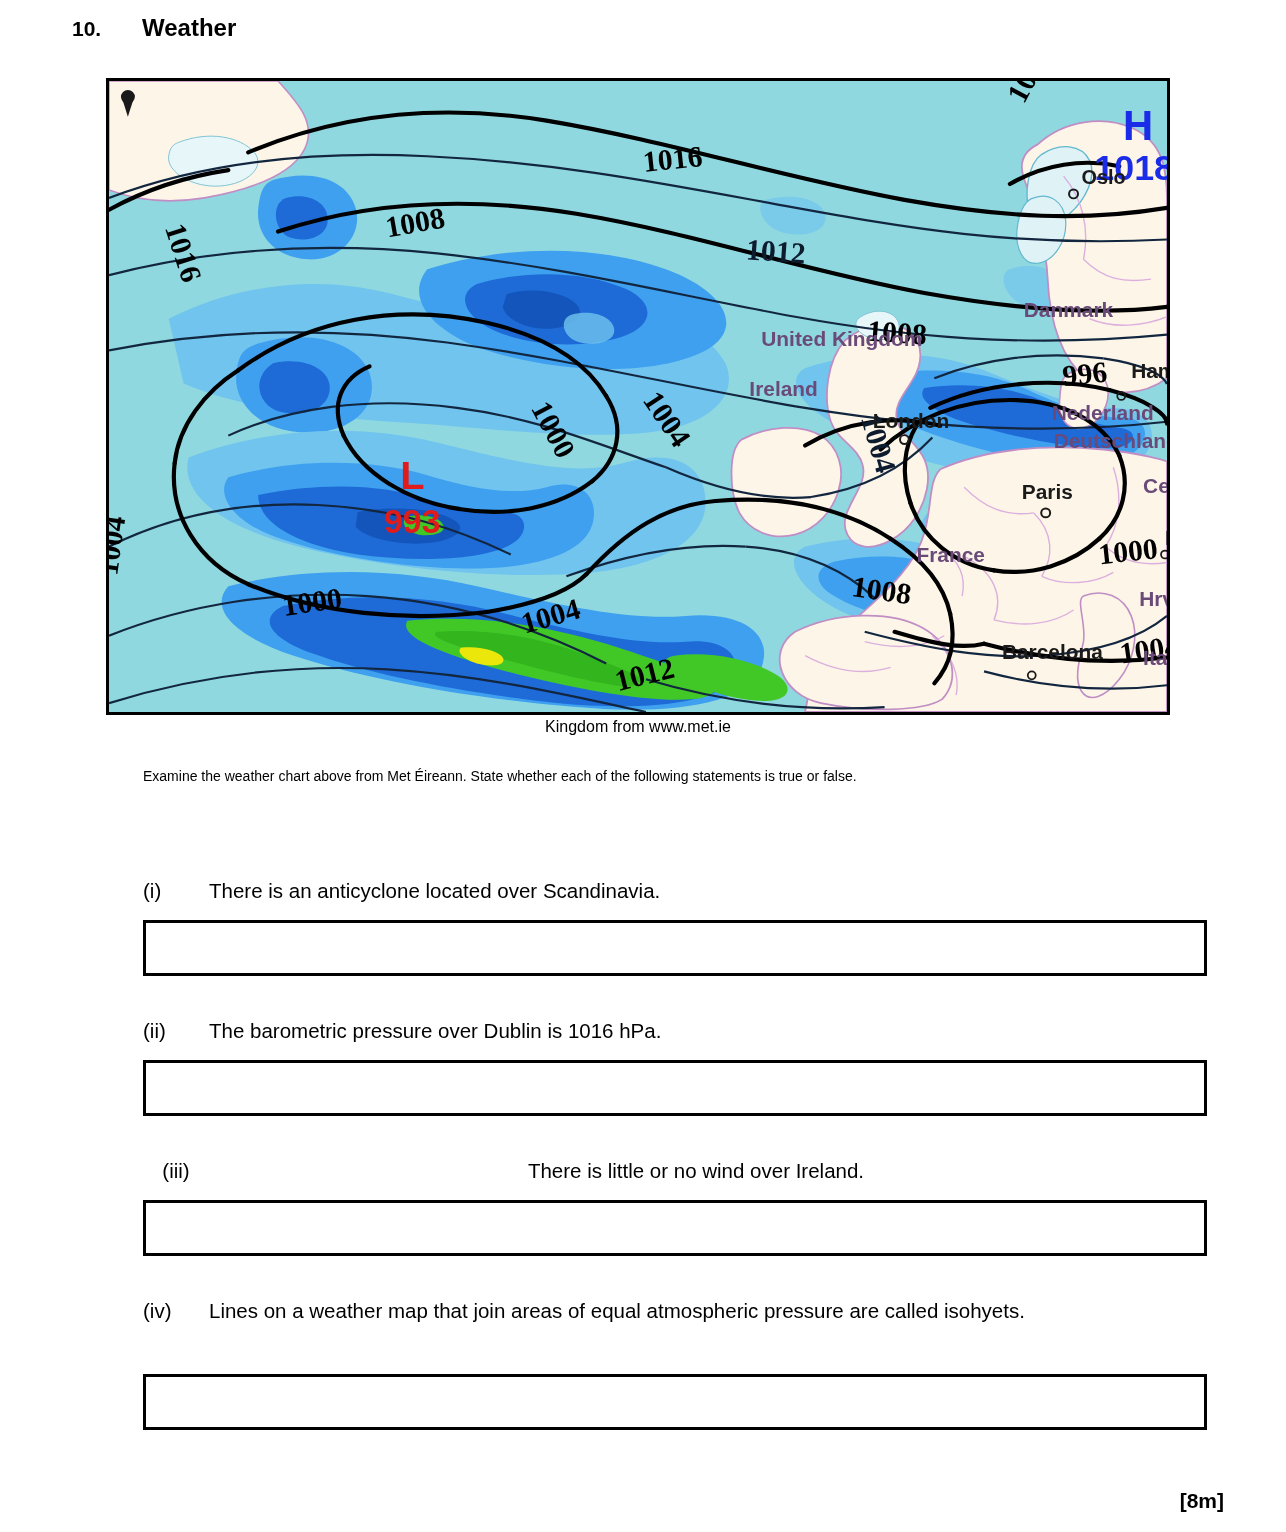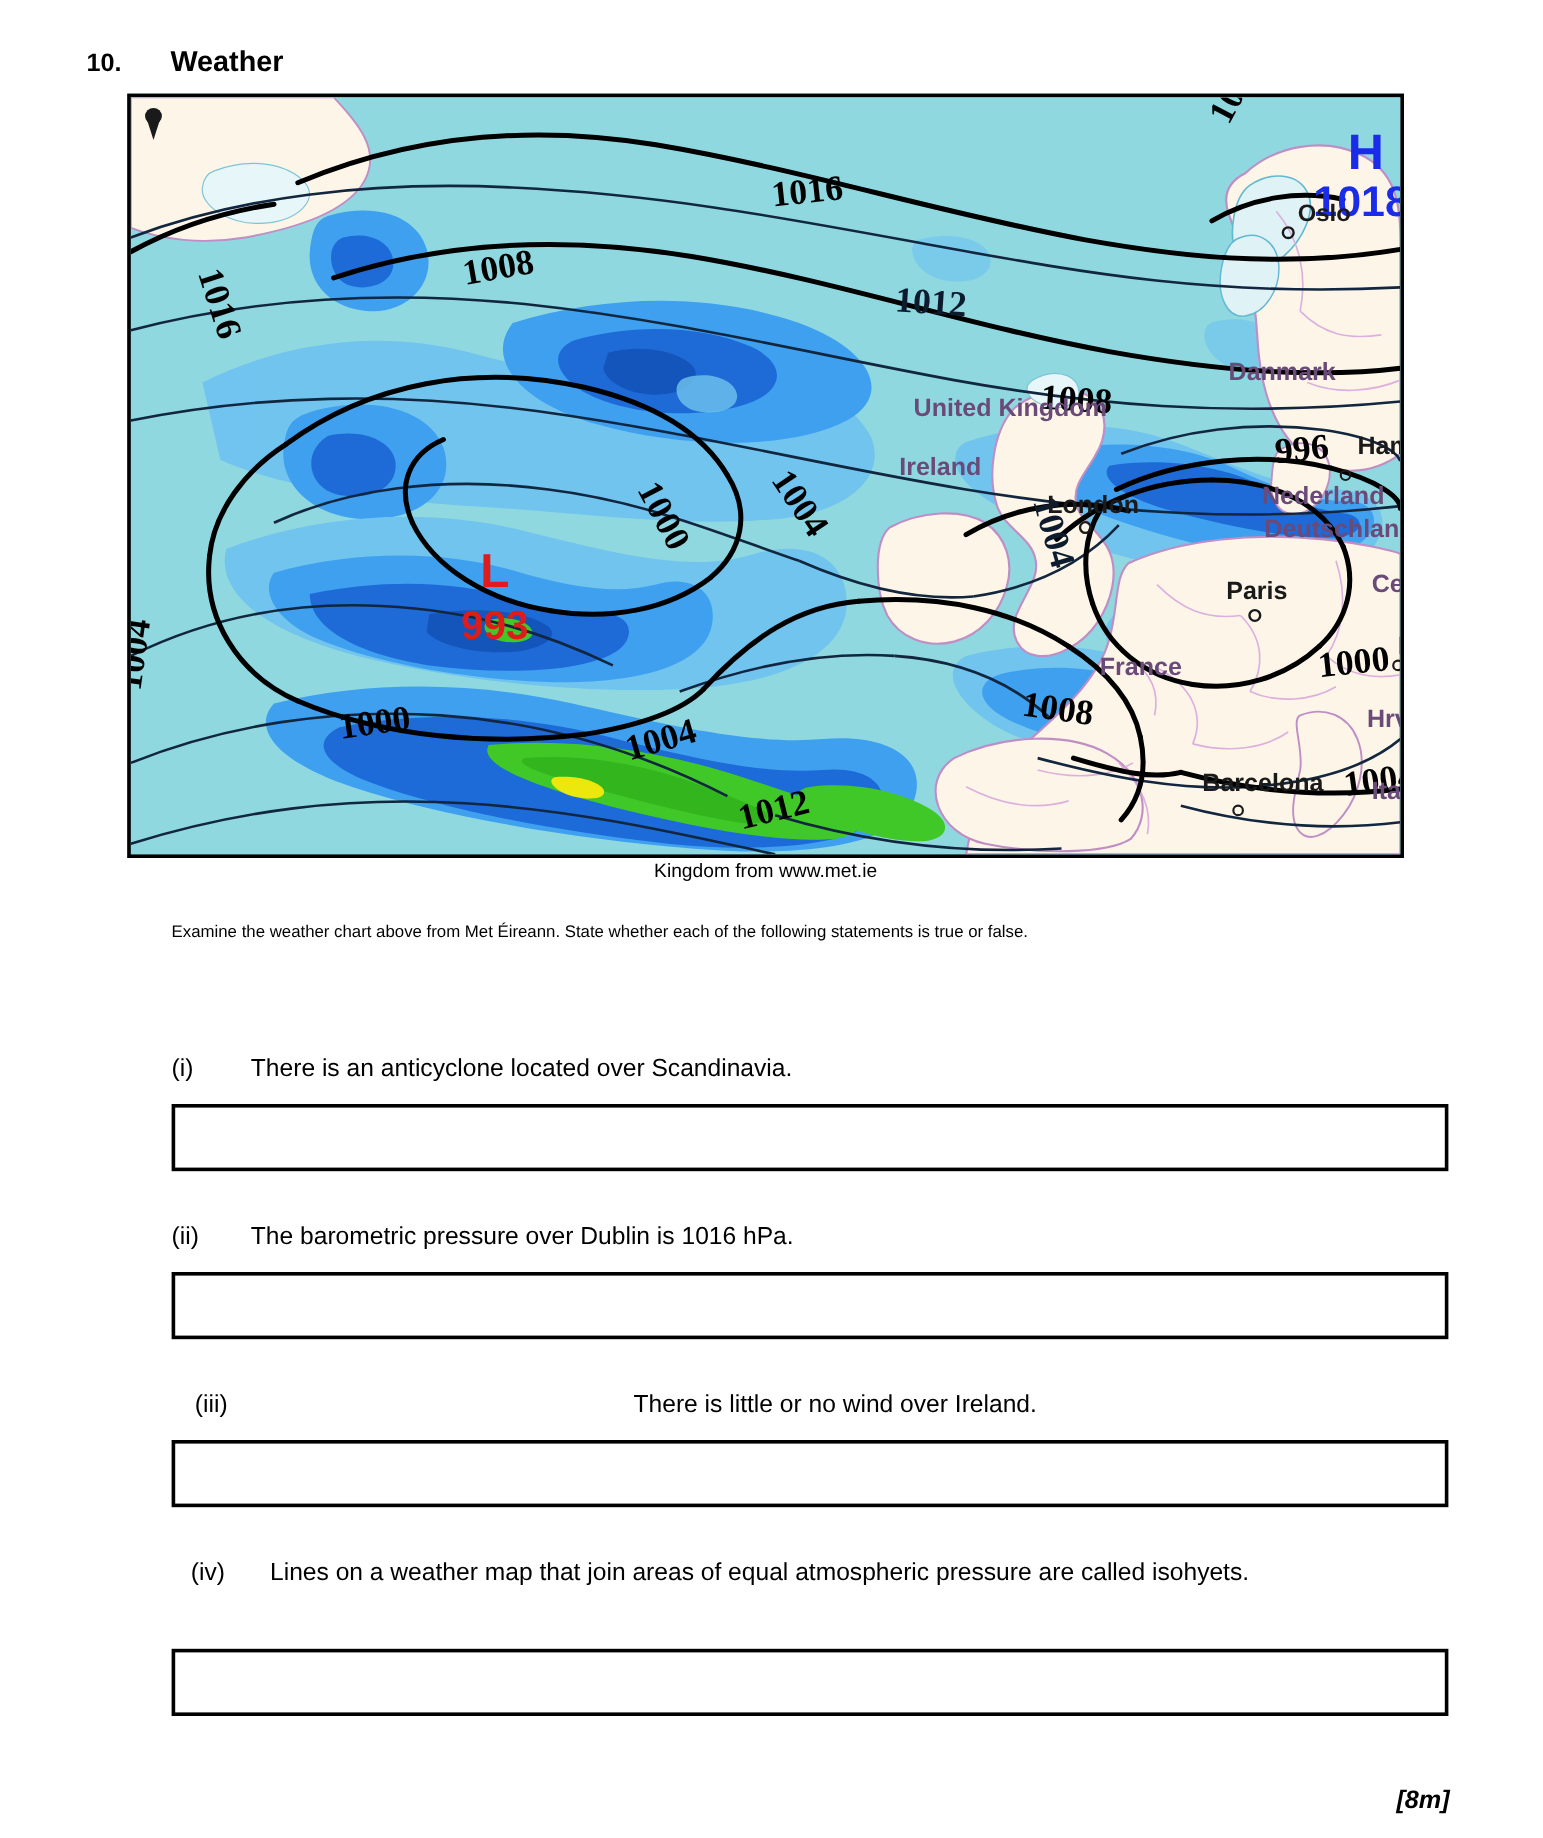--- a/index.html
+++ b/index.html
@@ -14,21 +14,20 @@
     position: relative;
     overflow: hidden;
   }
 
   
   .q-header {
     position: absolute;
     left: 72px; top: 14px;
     display: flex;
     align-items: baseline;
-    margin-top: 24px;
   }
   .q-number {
     font-size: 21px; font-weight: bold;
     width: 70px;
   }
   .q-title {
     font-size: 24px; font-weight: bold;
   }
 
   
@@ -75,22 +74,22 @@
     position: absolute;
     left: 143px;
     width: 1064px;
     height: 56px;
     border: 3px solid #000;
     background: #fff;
   }
 
   .marks {
     position: absolute;
-    right: 78px; top: 1489px;
-    font-size: 21px; font-weight: bold; font-style: italic;
+    right: 62px; top: 1489px;
+    font-size: 21px; font-weight: bold;
   }
 
   
   .iso-lbl { font-family: "Liberation Serif", serif; font-weight: bold; fill: #0d1b2e; }
   .iso-lbl-bold { font-family: "Liberation Serif", serif; font-weight: bold; fill: #000; }
   .city-lbl { font-family: "Liberation Sans", sans-serif; font-weight: bold; fill: #1a1a1a; }
   .country-lbl { font-family: "Liberation Sans", sans-serif; font-weight: bold; fill: #6a4a78; }
   .hi-lbl { font-family: "Liberation Sans", sans-serif; font-weight: bold; fill: #1b2ce8; }
   .lo-lbl { font-family: "Liberation Sans", sans-serif; font-weight: bold; fill: #e01b1b; }
 </style>
@@ -333,19 +332,19 @@
   <span class="stmt-text">The barometric pressure over Dublin is 1016 hPa.</span>
 </div>
 <div class="answer-box" style="top:1060px;"></div>
 
 <div class="statement" style="top:1156px;text-align:center;">
   <span class="stmt-marker">(iii)</span>
   <span class="stmt-text">There is little or no wind over Ireland.</span>
 </div>
 <div class="answer-box" style="top:1200px;"></div>
 
-<div class="statement" style="top:1296px;margin-left:16px;">
+<div class="statement" style="top:1296px;">
   <span class="stmt-marker">(iv)</span>
   <span class="stmt-text">Lines on a weather map that join areas of equal atmospheric pressure are called isohyets.</span>
 </div>
 <div class="answer-box" style="top:1374px;"></div>
 
 <div class="marks">[8m]</div>
 
 </body></html>

